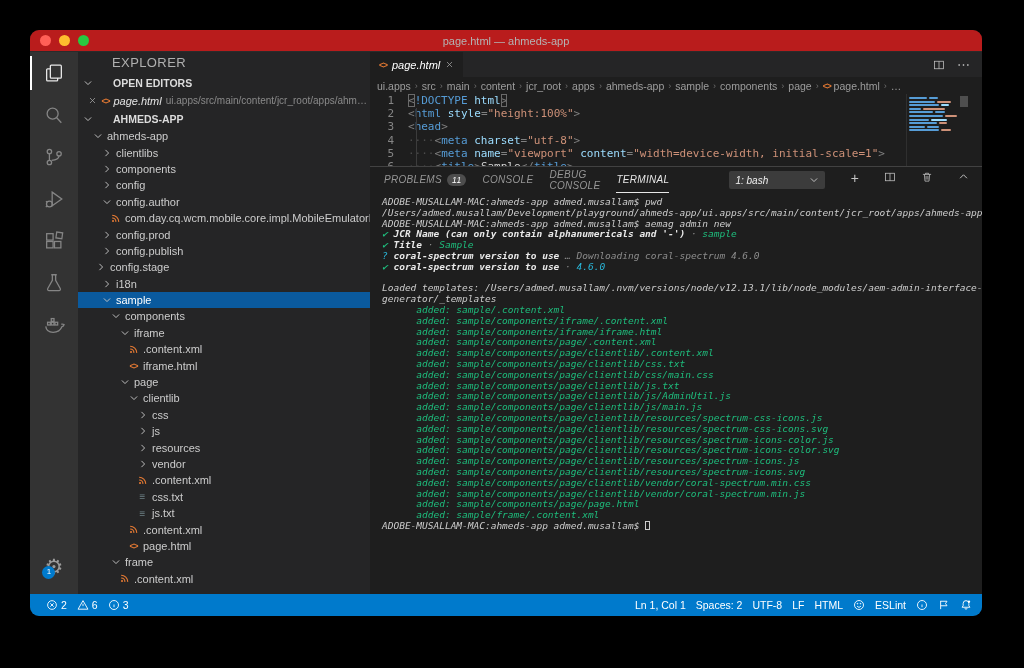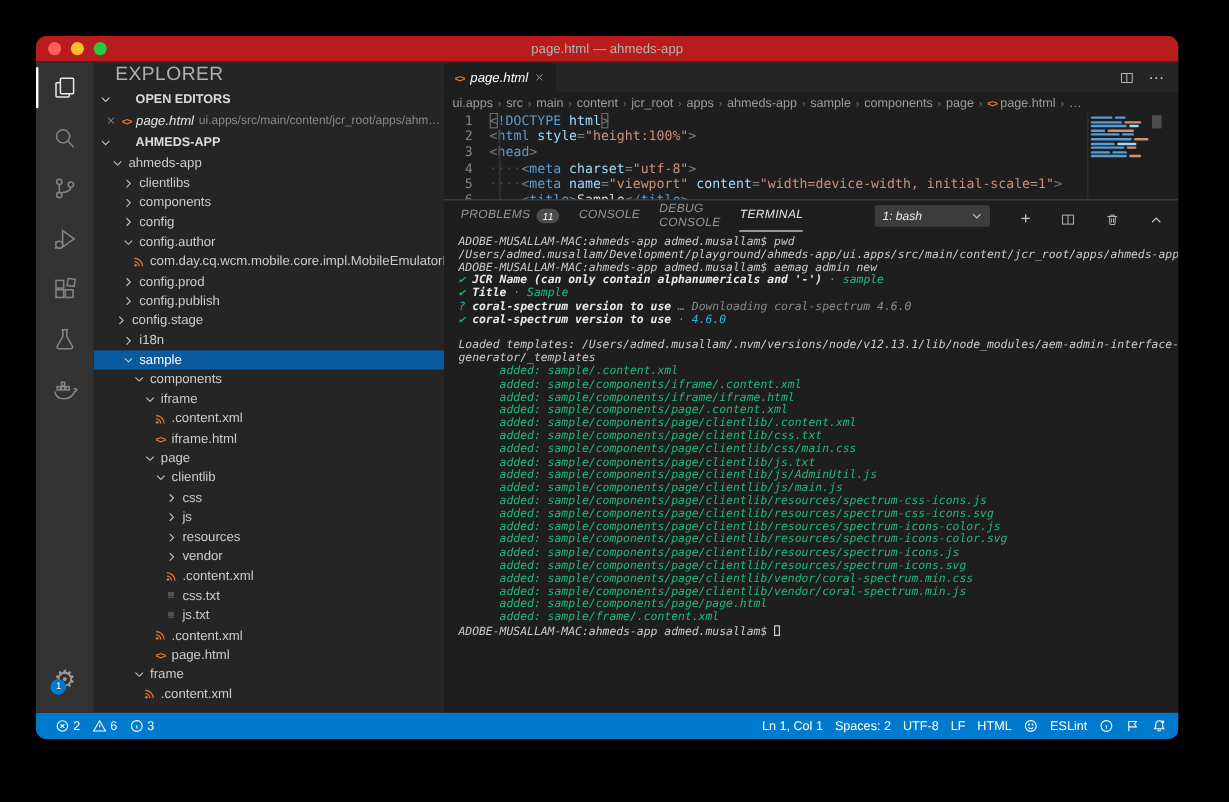--- a/index.html
+++ b/index.html
@@ -32,21 +32,21 @@
   .act-bottom { position:absolute; bottom:8px; width:48px; height:40px;
                 display:flex; align-items:center; justify-content:center; }
   .gear { font-size:21px; color:#9b9b9b; line-height:1; position:relative; }
   .gear-badge { position:absolute; right:8px; bottom:-2px; width:13px; height:13px;
                 border-radius:50%; background:#007acc; color:#fff; font-size:8px;
                 display:flex; align-items:center; justify-content:center; }
 
   
   .sidebar { width:292px; background:#252526; flex:none; overflow:hidden; font-size:11px;
              color:#cccccc; }
-  .sb-title { height:21px; line-height:21px; padding-left:18px; font-size:16px;
+  .sb-title { height:21px; line-height:21px; padding-left:34px; font-size:13px;
               color:#b0b0b0; letter-spacing:.4px; }
   .sb-section-header { height:19px; display:flex; align-items:center; gap:20px;
                        font-size:10.5px; font-weight:bold; color:#dcdcdc; padding-left:4px; }
   .oe-item { height:17px; display:flex; align-items:center; gap:4px; padding-left:10px;
              white-space:nowrap; overflow:hidden; }
   .oe-item .fname { font-style:italic; color:#e4e4e4; }
   .oe-item .fpath { color:#8a8a8a; font-size:10px; overflow:hidden; text-overflow:ellipsis; }
   .tree { }
   .tree-row { height:16.4px; display:flex; align-items:center; gap:4px;
               white-space:nowrap; cursor:pointer; }
@@ -84,21 +84,21 @@
   .mm-bar { height:2px; border-radius:1px; }
   .mm-slider { position:absolute; top:2px; right:2px; width:8px; height:11px; background:#5a5a5a; opacity:.8; }
 
   
   .panel { flex:1; border-top:1px solid #424242; display:flex; flex-direction:column; min-height:0;font-style:italic; }
   .panel-header { height:26px; flex:none; display:flex; align-items:center; padding:0 8px 0 14px; }
   .ptab { font-size:10px; letter-spacing:.3px; color:#969696; margin-right:16px; height:26px;
           display:flex; align-items:center; gap:5px; border-bottom:1px solid transparent; }
   .ptab.active { color:#e7e7e7; border-bottom-color:#e7e7e7; }
   .pbadge { background:#4d4d4d; color:#fff; border-radius:9px; padding:1px 5px; font-size:8.5px; }
-  .panel-right { margin-left:auto; display:flex; align-items:flex-end; gap:25px; color:#c5c5c5;padding-left:44px; }
+  .panel-right { margin-left:auto; display:flex; align-items:flex-start; gap:25px; color:#c5c5c5;padding-left:44px; }
   .shell-select { width:96px; height:18px; background:#3c3c3c; border-radius:2px; display:flex;
                   align-items:center; justify-content:space-between; padding:0 6px; font-size:10px;
                   color:#f0f0f0; }
   .terminal { flex:1; overflow:hidden; padding:4px 0 0 12px;
               font-family:"DejaVu Sans Mono", monospace; font-size:9.5px; line-height:10.8px;
               color:#cccccc; }
   .tline { white-space:pre; }
   .t-d { color:#cccccc; } .t-b { color:#e9e9e9; font-weight:bold; }
   .t-g { color:#1ebc7c; } .t-c { color:#29b8db; } .t-gy { color:#8c8c8c; }
   .cursor { display:inline-block; width:5px; height:9px; border:1px solid #cccccc;

